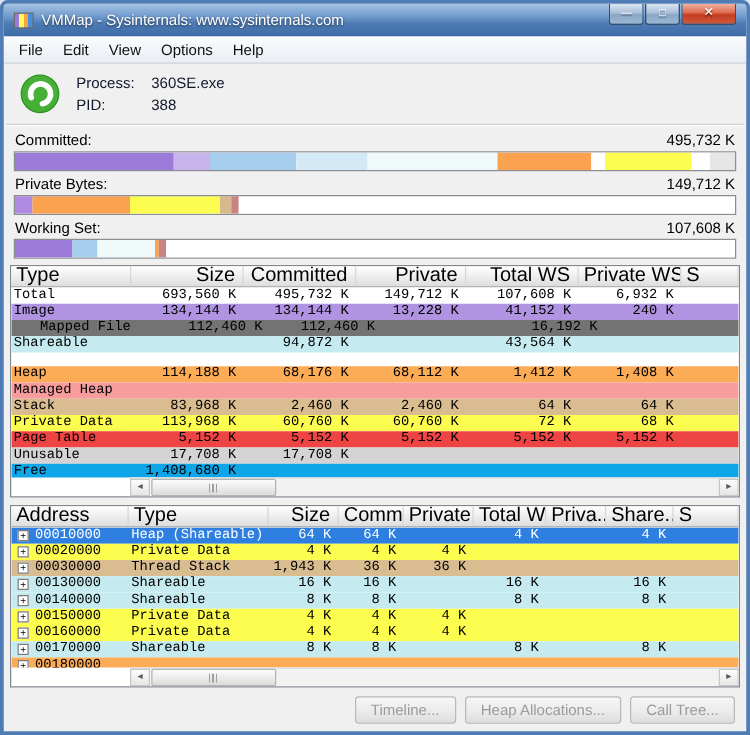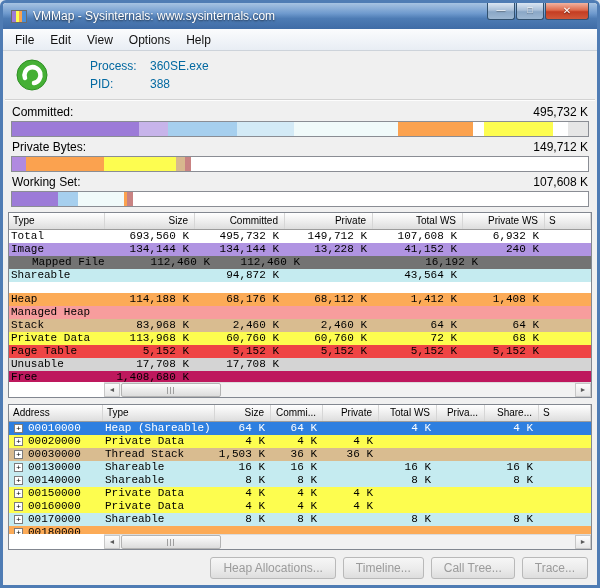--- a/index.html
+++ b/index.html
@@ -35,36 +35,36 @@
   .wbtn.close{width:44px;background:linear-gradient(180deg,#f2b3a0 0%,#dd6a4c 45%,#c43d22 55%,#d0583a 100%);font-size:10px;}
   
   .menubar{
     height:22px;flex:0 0 22px;display:flex;align-items:center;padding-left:4px;
     background:linear-gradient(180deg,#fbfcfd,#e8edf4);border-bottom:1px solid #cdd3da;
     font-size:12px;color:#111;
   }
   .menu-item{padding:3px 8px;}
   
   .process-panel{flex:0 0 48px;display:flex;align-items:center;gap:12px;padding:4px 12px;}
-  .proc-info{display:grid;grid-template-columns:60px auto;row-gap:4px;font-size:12px;color:#0369a1;margin-left:29px;}
+  .proc-info{display:grid;grid-template-columns:60px auto;row-gap:4px;font-size:12px;color:#0f172a;}
   .etch{flex:0 0 2px;border-top:1px solid #d2d2d2;border-bottom:1px solid #fdfdfd;margin:0 2px;}
   
   .bars{padding:1px 8px 5px;}
   .bar-head{display:flex;justify-content:space-between;font-size:12px;margin:4px 1px 2px;line-height:13px;}
   .bar{
     height:16px;border:1px solid #8a8d94;background:#fff;display:flex;overflow:hidden;
     box-shadow:inset 1px 1px 2px rgba(0,0,0,.25);
   }
   .seg{height:100%;flex:0 0 auto;}
   
   .pane{background:#fff;border:1px solid #828790;margin:0 5px;display:flex;flex-direction:column;overflow:hidden;}
   .pane.mid{height:186px;}
   .pane.bottom{height:146px;margin-top:6px;}
   .thead{display:flex;flex:0 0 17px;background:linear-gradient(180deg,#ffffff,#ebebeb 60%,#dddddd);
-    border-bottom:1px solid #9c9c9c;font-size:10px;color:#000;line-height:16px;}
+    border-bottom:1px solid #9c9c9c;font-size:16px;color:#000;line-height:16px;}
   .th{padding:0 6px 0 4px;border-right:1px solid #d6d6d6;white-space:nowrap;overflow:hidden;}
   .tbody{flex:1 1 auto;overflow:hidden;background:#fff;}
   .trow{display:flex;height:13px;line-height:13px;font-family:"Liberation Mono","DejaVu Sans Mono",monospace;font-size:11px;white-space:nowrap;}
   .td{padding:0 6px 0 2px;overflow:hidden;white-space:nowrap;}
   .num{text-align:right;}
   
   .t-type{width:96px;}.t-size{width:90px;}.t-com{width:90px;}.t-priv{width:88px;}
   .t-tws{width:90px;}.t-pws{width:82px;}.t-s{flex:1 1 auto;min-width:0;}
   
   .b-addr{width:94px;display:flex;align-items:center;}
@@ -290,21 +290,21 @@
         <div class="trow" style="background: rgb(212, 212, 212); color: rgb(0, 0, 0);">
           <div class="td t-type">Unusable</div>
           <div class="td num t-size">17,708 K</div>
           <div class="td num t-com">17,708 K</div>
           <div class="td num t-priv"></div>
           <div class="td num t-tws"></div>
           <div class="td num t-pws"></div>
           <div class="td t-s"></div>
         </div>
 
-        <div class="trow" style="background: #be185d; color: rgb(0, 0, 0); align-items: flex-end;">
+        <div class="trow" style="background: #0ea5e9; color: rgb(0, 0, 0); align-items: flex-end;">
           <div class="td t-type">Free</div>
           <div class="td num t-size">1,408,680 K</div>
           <div class="td num t-com"></div>
           <div class="td num t-priv"></div>
           <div class="td num t-tws"></div>
           <div class="td num t-pws"></div>
           <div class="td t-s"></div>
         </div>
       </div>
     <div class="hscroll">
@@ -358,21 +358,21 @@
           <div class="td num b-sws"></div>
           <div class="td b-s"></div>
         </div>
 
         <div class="trow" style="background: rgb(217, 188, 144); color: rgb(0, 0, 0);">
           <div class="td b-addr">
             <span class="expander">+</span>
             <span>00030000</span>
           </div>
           <div class="td b-type">Thread Stack</div>
-          <div class="td num b-size">1,503 K</div>
+          <div class="td num b-size">1,943 K</div>
           <div class="td num b-com">36 K</div>
           <div class="td num b-priv">36 K</div>
           <div class="td num b-tws"></div>
           <div class="td num b-pws"></div>
           <div class="td num b-sws"></div>
           <div class="td b-s"></div>
         </div>
 
         <div class="trow" style="background: rgb(197, 235, 240); color: rgb(0, 0, 0);">
           <div class="td b-addr">
@@ -467,22 +467,21 @@
     <div class="hscroll">
       <div class="sb-btn">◄</div>
       <div class="sb-thumb"></div>
       <div class="sb-track"></div>
       <div class="sb-btn">►</div>
     </div>
   </div>
 
   <div class="btnbar">
 
+      <button class="btn">Timeline...</button>
+
       <button class="btn">Heap Allocations...</button>
 
-      <button class="btn">Timeline...</button>
-
       <button class="btn">Call Tree...</button>
 
-      <button class="btn">Trace...</button>
     </div>
 
 </div>
 
 </body></html>

